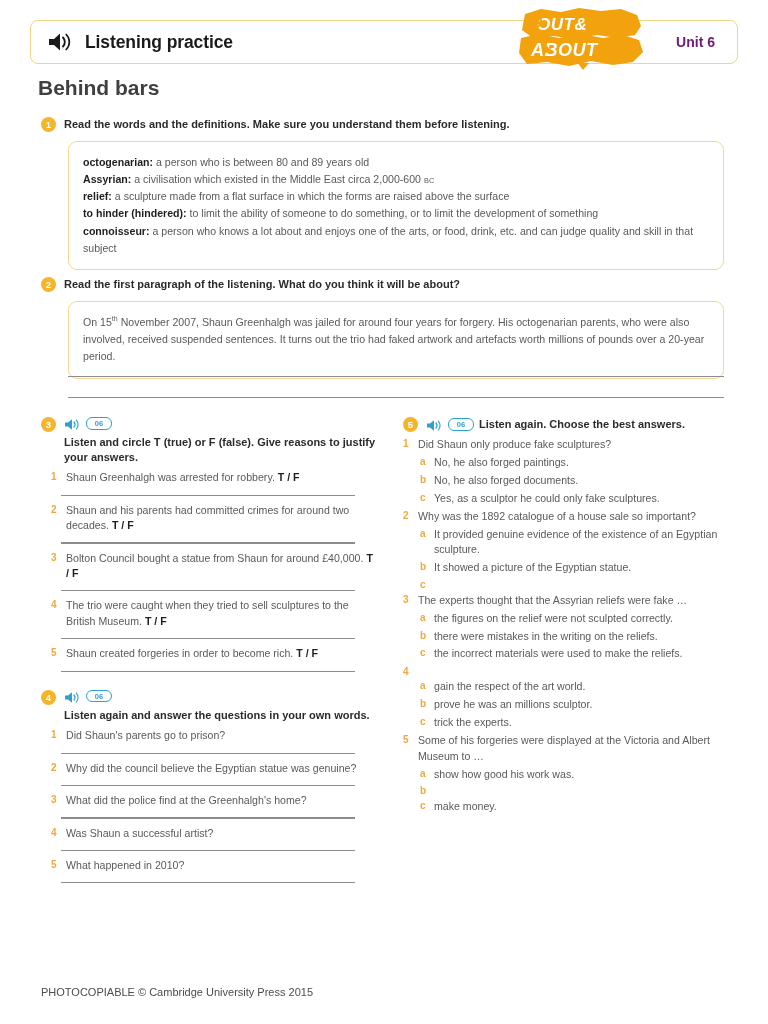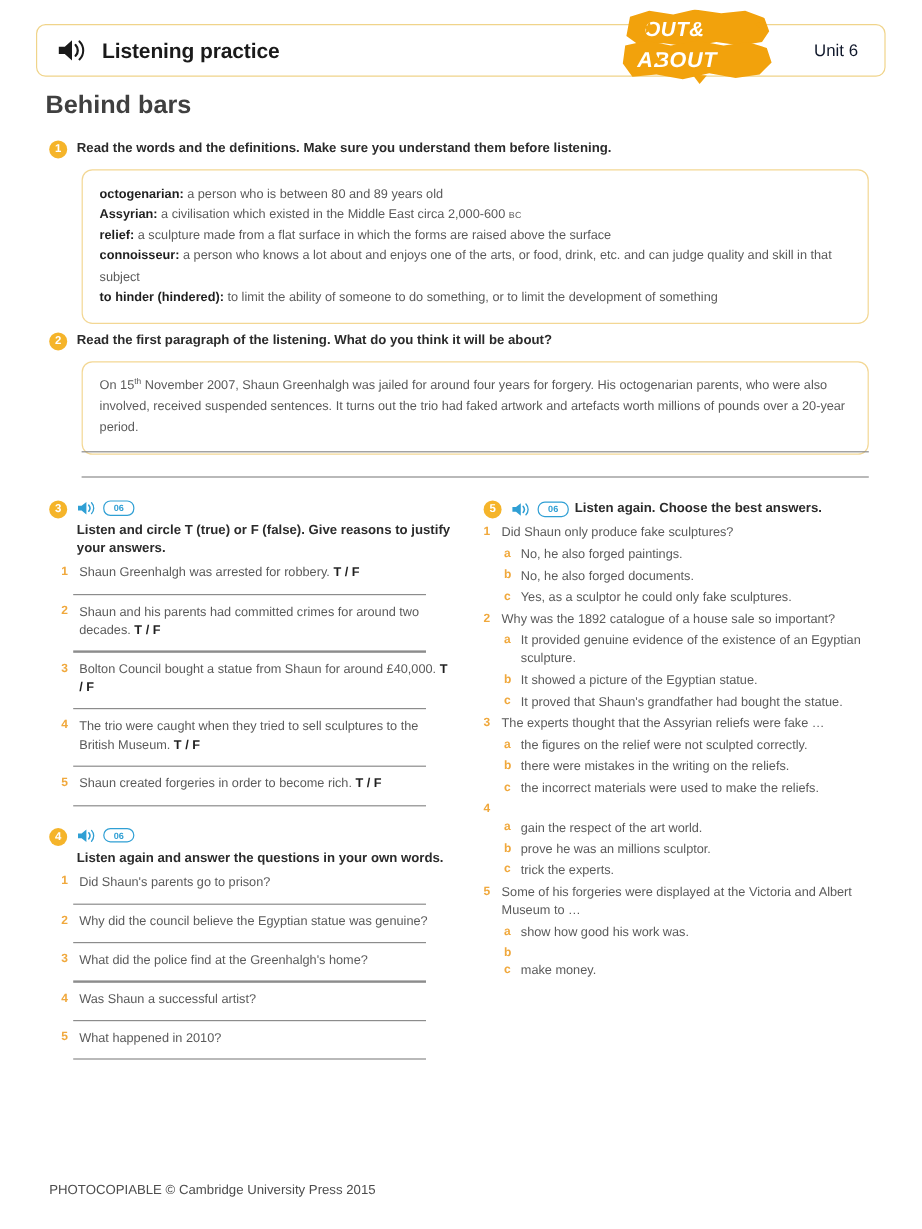--- a/index.html
+++ b/index.html
@@ -43,22 +43,22 @@
     position: absolute;
     right: 92px; top: -13px;
     width: 128px; height: 62px;
     pointer-events: none;
   }
   .unit-label {
     position: absolute;
     right: 22px; top: 50%;
     transform: translateY(-50%);
     font-size: 14px;
-    font-weight: normal;
-    color: #0f172a;
+    font-weight: bold;
+    color: #701a75;
   }
 
   
   .page-title {
     position: absolute;
     left: 38px; top: 76px;
     font-size: 21px;
     font-weight: bold;
     color: #404040;
   }
@@ -265,24 +265,24 @@
     <div class="vocab-line">
       <b>octogenarian:</b><span> a person who is between 80 and 89 years old</span>
     </div>
     <div class="vocab-line">
       <b>Assyrian:</b><span> a civilisation which existed in the Middle East circa 2,000-600 </span><span class="smallcap">BC</span>
     </div>
     <div class="vocab-line">
       <b>relief:</b><span> a sculpture made from a flat surface in which the forms are raised above the surface</span>
     </div>
     <div class="vocab-line">
+      <b>to hinder (hindered):</b><span> to limit the ability of someone to do something, or to limit the development of something</span>
+    </div>
+    <div class="vocab-line">
       <b>connoisseur:</b><span> a person who knows a lot about and enjoys one of the arts, or food, drink, etc. and can judge quality and skill in that subject</span>
-    </div>
-    <div class="vocab-line">
-      <b>to hinder (hindered):</b><span> to limit the ability of someone to do something, or to limit the development of something</span>
     </div>
   </div>
 
   <div class="ex2 task-head">
     <span class="num-badge">2</span>
     <span class="task-instr">Read the first paragraph of the listening. What do you think it will be about?</span>
   </div>
 
   <div class="para-box">
     <div class="para-text"><span>On 15</span><sup>th</sup><span> November 2007, Shaun Greenhalgh was jailed for around four years for forgery. His octogenarian parents, who were also involved, received suspended sentences. It turns out the trio had faked artwork and artefacts worth millions of pounds over a 20-year period.</span></div>
@@ -431,21 +431,20 @@
       <div class="mc-opt">
         <span class="mc-letter">a</span>
         <span class="mc-otext">It provided genuine evidence of the existence of an Egyptian sculpture.</span>
       </div>
       <div class="mc-opt">
         <span class="mc-letter">b</span>
         <span class="mc-otext">It showed a picture of the Egyptian statue.</span>
       </div>
       <div class="mc-opt">
         <span class="mc-letter">c</span>
-        <span class="mc-otext">It proved that Shaun's grandfather had bought the statue.</span>
       </div>
 
       <div class="mc-q">
         <span class="mc-num">3</span>
         <span class="mc-qtext">The experts thought that the Assyrian reliefs were fake …</span>
       </div>
       <div class="mc-opt">
         <span class="mc-letter">a</span>
         <span class="mc-otext">the figures on the relief were not sculpted correctly.</span>
       </div>

